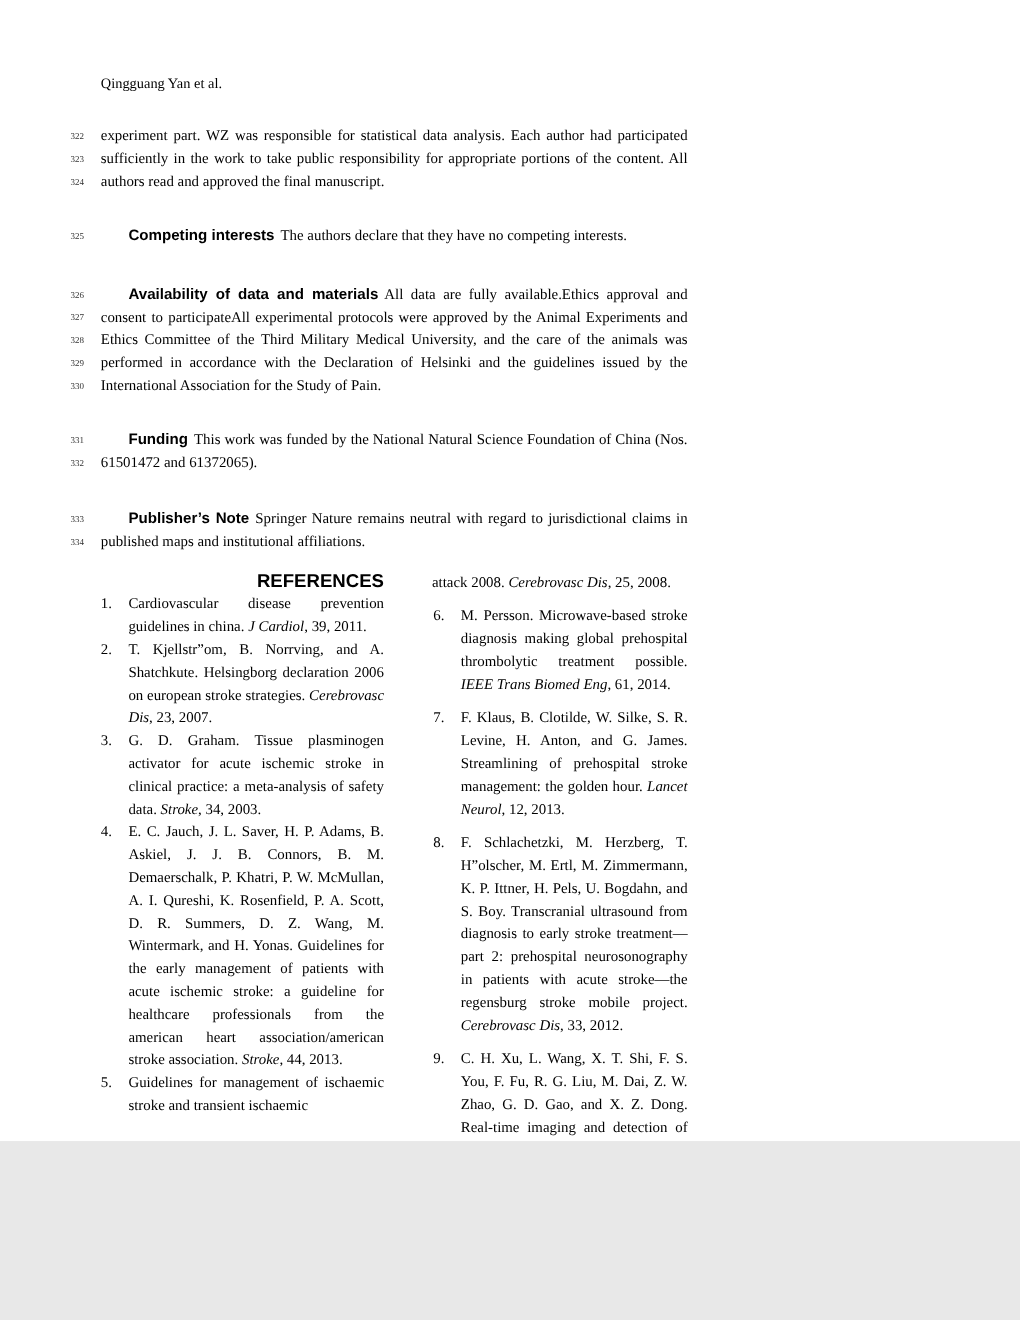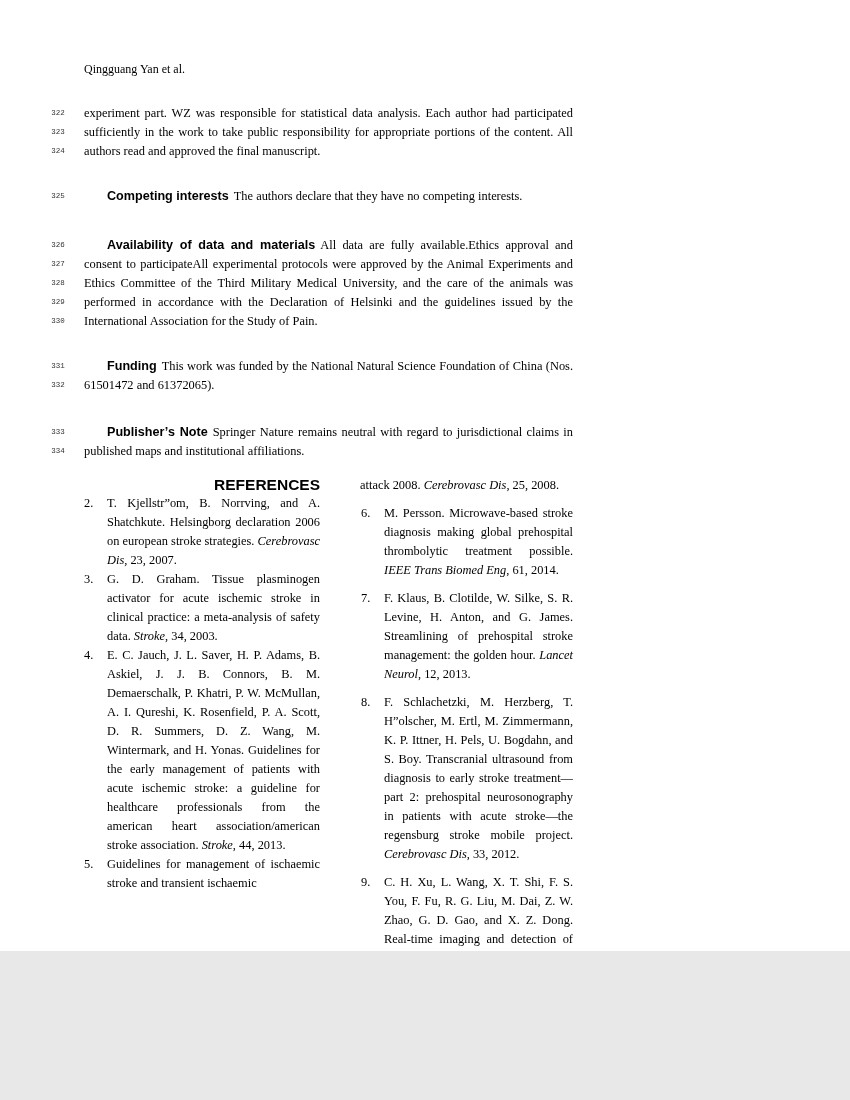--- a/index.html
+++ b/index.html
@@ -10,22 +10,22 @@
     font-family:"Liberation Serif", serif;
     color:#000;
     overflow:hidden;
   }
   .running-head{
     position:absolute;left:84px;top:62px;
     font-size:12px;line-height:15px;
   }
   .gutter-num{
     position:absolute;left:46px;width:24px;
-    text-align:center;
-    font-family:Liberation Mono, monospace;
+    text-align:right;
+    font-family:Liberation Serif, serif;
     font-size:7.5px;line-height:13px;
     color:#333;
   }
   .para{
     position:absolute;left:84px;width:489px;
     font-size:12.4px;line-height:19px;
     text-align:justify;
   }
   .para-labeled{text-indent:23px;}
   .sec-label{
@@ -94,20 +94,21 @@
 
   <div class="para para-labeled" style="top:236px"><span class="sec-label">Availability of data and materials</span><span>All data are fully available.Ethics approval and consent to participateAll experimental protocols were approved by the Animal Experiments and Ethics Committee of the Third Military Medical University, and the care of the animals was performed in accordance with the Declaration of Helsinki and the guidelines issued by the International Association for the Study of Pain.</span></div>
 
   <div class="para para-labeled" style="top:357px"><span class="sec-label">Funding</span><span>This work was funded by the National Natural Science Foundation of China (Nos. 61501472 and 61372065).</span></div>
 
   <div class="para para-labeled" style="top:423px"><span class="sec-label">Publisher’s Note</span><span>Springer Nature remains neutral with regard to jurisdictional claims in published maps and institutional affiliations.</span></div>
 
   <div class="refs-col refs-col-left">
     <h2 class="refs-heading">REFERENCES</h2>
 
+    <div class="ref"><span class="ref-num">1.</span><span>Cardiovascular disease prevention guidelines in china. </span><i>J Cardiol</i><span>, 39, 2011.</span></div>
 
     <div class="ref"><span class="ref-num">2.</span><span>T. Kjellstr”om, B. Norrving, and A. Shatchkute. Helsingborg declaration 2006 on european stroke strategies. </span><i>Cerebrovasc Dis</i><span>, 23, 2007.</span></div>
 
     <div class="ref"><span class="ref-num">3.</span><span>G. D. Graham. Tissue plasminogen activator for acute ischemic stroke in clinical practice: a meta-analysis of safety data. </span><i>Stroke</i><span>, 34, 2003.</span></div>
 
     <div class="ref"><span class="ref-num">4.</span><span>E. C. Jauch, J. L. Saver, H. P. Adams, B. Askiel, J. J. B. Connors, B. M. Demaerschalk, P. Khatri, P. W. McMullan, A. I. Qureshi, K. Rosenfield, P. A. Scott, D. R. Summers, D. Z. Wang, M. Wintermark, and H. Yonas. Guidelines for the early management of patients with acute ischemic stroke: a guideline for healthcare professionals from the american heart association/american stroke association. </span><i>Stroke</i><span>, 44, 2013.</span></div>
 
     <div class="ref"><span class="ref-num">5.</span><span>Guidelines for management of ischaemic stroke and transient ischaemic</span><i></i><span></span></div>
   </div>
 

